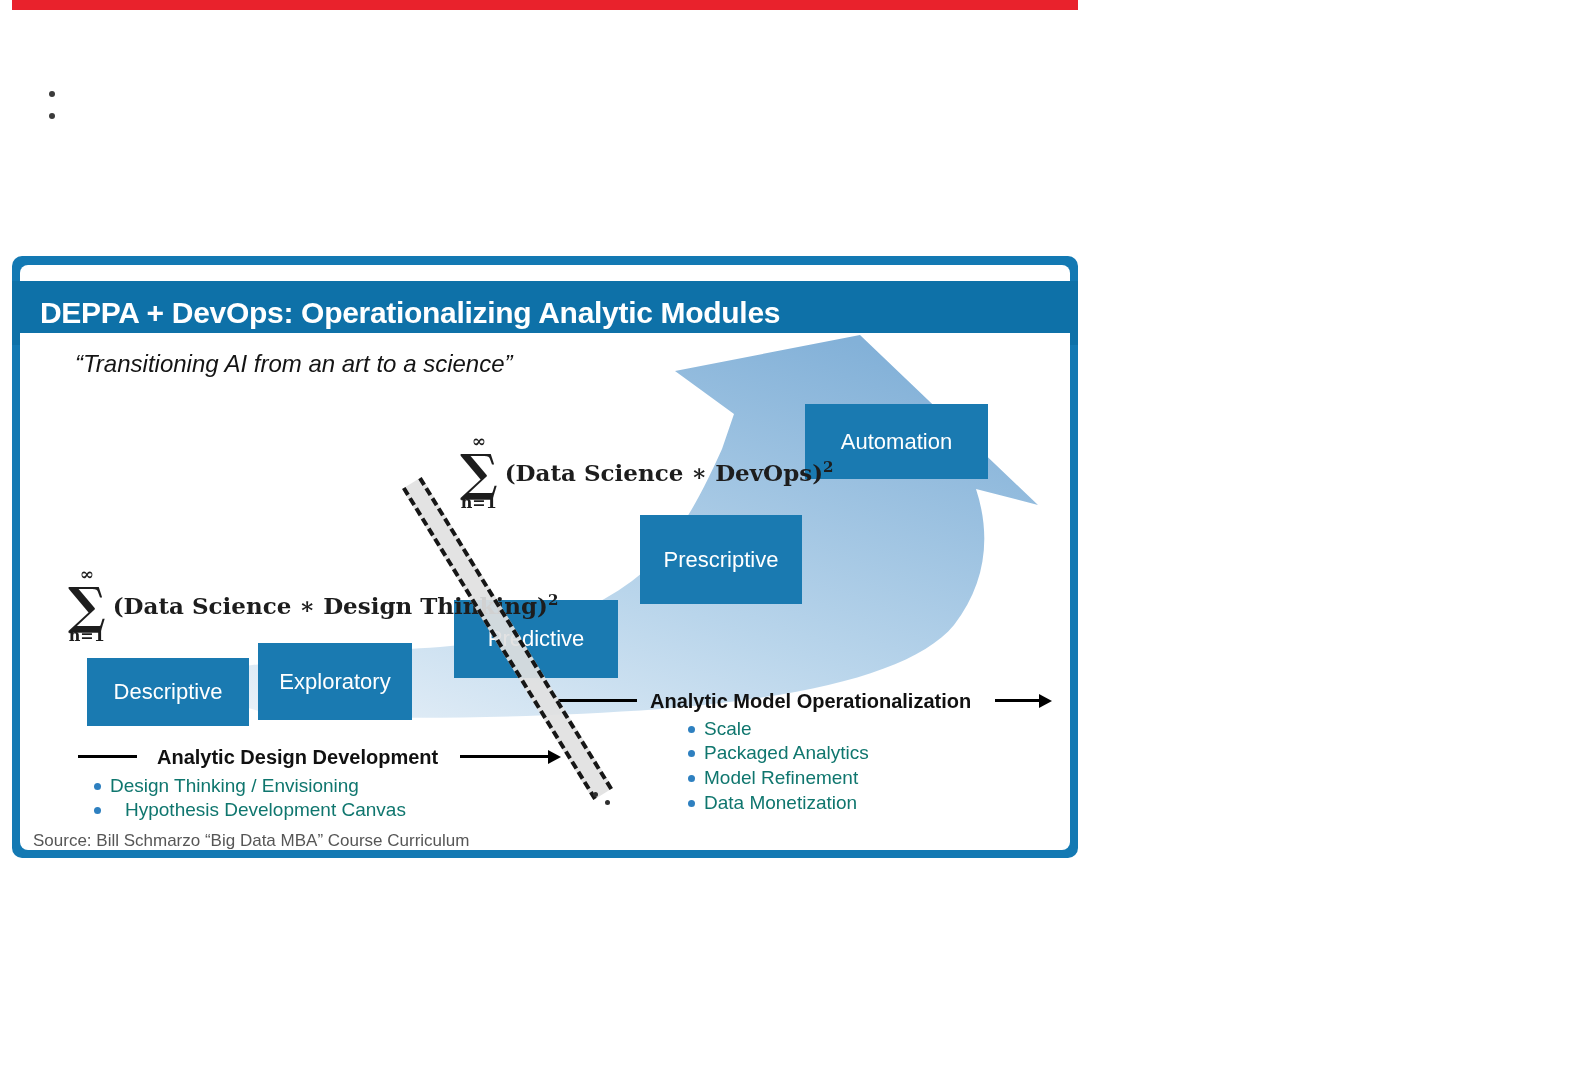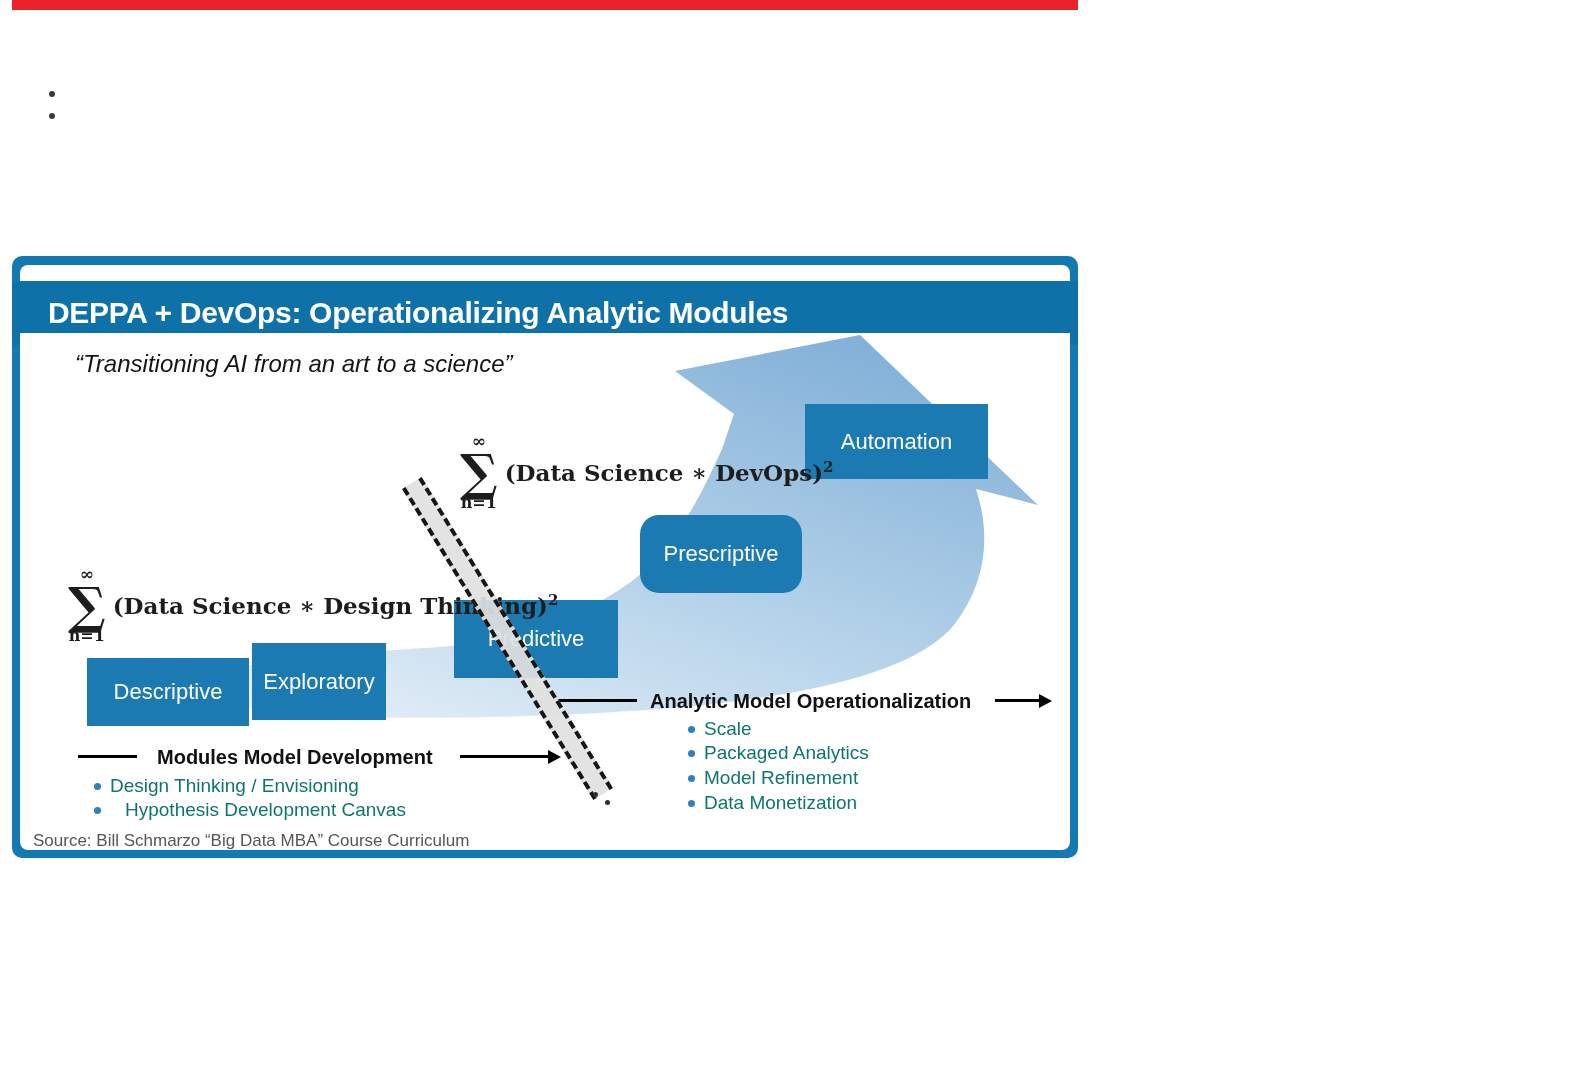--- a/index.html
+++ b/index.html
@@ -8,21 +8,21 @@
 
   .top-bar{position:absolute;left:12px;top:0;width:1066px;height:10px;background:var(--red,#e9222c);}
   .pg-dot{position:absolute;left:49px;width:6px;height:6px;border-radius:50%;background:#3b3b3b;}
   .pg-dot.d1{top:91px;} .pg-dot.d2{top:113px;}
 
   .slide{position:absolute;left:12px;top:256px;width:1066px;height:602px;
          background:var(--frame,#1379b3);border-radius:10px;}
   .whitecap{position:absolute;left:8px;right:8px;top:9px;height:16px;background:#fff;
             border-radius:8px 8px 0 0;}
   .titleband{position:absolute;left:0;right:0;top:25px;height:64px;background:var(--band,#0e71a8);
-             display:flex;align-items:center;padding-left:36px;box-sizing:border-box;}
+             display:flex;align-items:center;padding-left:28px;box-sizing:border-box;}
   .titleband span{color:#fff;font-weight:bold;font-size:30px;letter-spacing:-0.3px;white-space:nowrap;}
   .content{position:absolute;left:8px;top:77px;width:1050px;height:517px;background:#fff;
            border-radius:0 0 8px 8px;overflow:hidden;}
 
   .swoosh{position:absolute;left:0;top:0;width:1050px;height:518px;z-index:1;}
 
   .quote{position:absolute;left:27px;top:17px;z-index:3;font-style:italic;font-size:24px;
          color:#141414;font-weight:500;white-space:nowrap;margin-left:28px;}
 
   .formula{position:absolute;display:flex;align-items:center;z-index:3;
@@ -32,23 +32,23 @@
   .sigma .sig{font-size:50px;line-height:0.9;}
   .sigma .lim{font-size:16px;}
   .fbody{font-size:23px;margin-left:7px;white-space:nowrap;}
   .fbody sup{font-size:15px;vertical-align:super;}
   .f-devops{left:440px;top:100px;}
   .f-design{left:48px;top:233px;}
 
   .stage{position:absolute;z-index:2;background:var(--box,#1a7ab1);color:#fff;
          display:flex;align-items:center;justify-content:center;font-size:22px;white-space:nowrap;}
   .st-descriptive{left:67px;top:325px;width:162px;height:68px;}
-  .st-exploratory{left:232px;top:310px;width:134px;height:77px;}
+  .st-exploratory{left:238px;top:310px;width:154px;height:77px;}
   .st-predictive{left:434px;top:267px;width:164px;height:78px;}
-  .st-prescriptive{left:620px;top:182px;width:162px;height:78px;border-radius:19px;}
+  .st-prescriptive{left:620px;top:182px;width:162px;height:89px;}
   .st-automation{left:785px;top:71px;width:183px;height:75px;}
 
   .hline{position:absolute;height:3px;background:#000;z-index:3;}
   .ahead{position:absolute;width:0;height:0;border-left:13px solid #000;
          border-top:7px solid transparent;border-bottom:7px solid transparent;z-index:3;}
   .glabel{position:absolute;z-index:3;font-weight:bold;font-size:20px;color:#111;
           line-height:24px;white-space:nowrap;}
 
   .brow{position:absolute;display:flex;align-items:center;gap:9px;height:22px;z-index:3;}
   .bdot{width:7px;height:7px;border-radius:50%;background:var(--bullet,#2e80c0);flex:none;}
@@ -120,21 +120,21 @@
         <div class="fbody"><span>(Data Science ∗ Design Thinking)</span><sup>2</sup></div>
       </div>
 
       <div class="stage st-descriptive">Descriptive</div>
       <div class="stage st-exploratory">Exploratory</div>
       <div class="stage st-predictive">Predictive</div>
       <div class="stage st-prescriptive">Prescriptive</div>
       <div class="stage st-automation">Automation</div>
 
       <div class="hline" style="left:58px;top:422px;width:59px;"></div>
-      <div class="glabel" style="left:137px;top:412px;">Modules Model Development</div>
+      <div class="glabel" style="left:137px;top:412px;">Analytic Design Development</div>
       <div class="hline" style="left:440px;top:422px;width:88px;"></div>
       <div class="ahead" style="left:528px;top:417px;"></div>
 
       <div class="brow" style="left:74px;top:442px;">
         <span class="bdot"></span>
         <span class="btxt">Design Thinking / Envisioning</span>
       </div>
       <div class="brow" style="left:74px;top:466px;gap:24px;">
         <span class="bdot"></span>
         <span class="btxt">Hypothesis Development Canvas</span>

